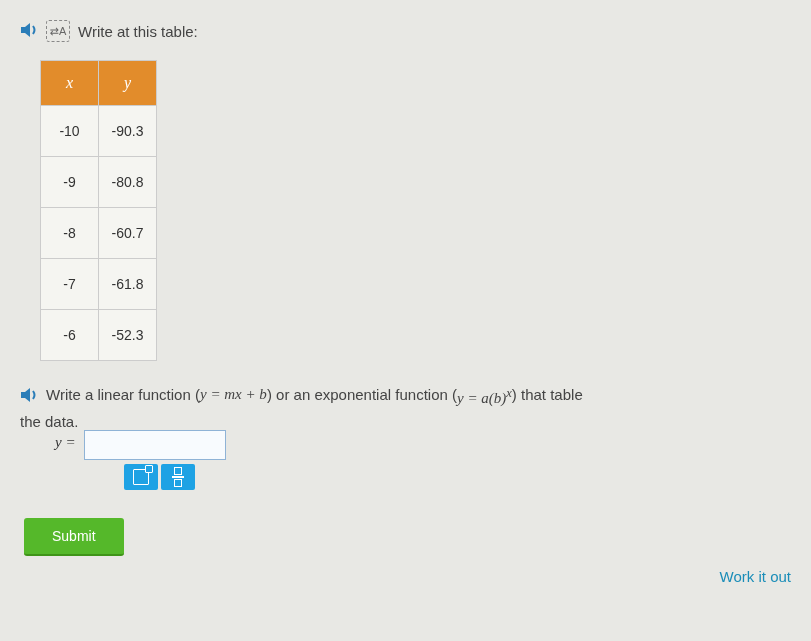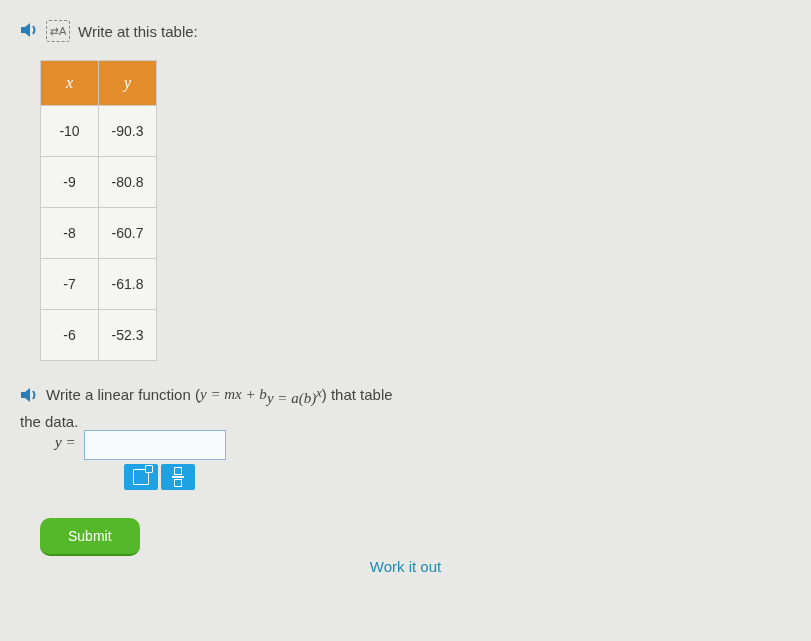--- a/index.html
+++ b/index.html
@@ -158,30 +158,30 @@
       width: 12px;
       height: 1.5px;
       background: #fff;
     }
     .submit-btn {
       background: #55b82a;
       color: #fff;
       border: none;
       padding: 10px 28px;
       font-size: 14px;
-      border-radius: 10px;
+      border-radius: 3px;
       cursor: pointer;
-      margin-left: 20px;
+      margin-left: 4px;
       border-bottom: 2px solid #3f9418;
     }
     .work-it-out {
-      text-align: center;
+      text-align: right;
       color: #1a8db8;
       font-size: 15px;
-      margin-top: 2px;
+      margin-top: 12px;
     }
   </style>
 </head>
 <body>
 
 
 
 <div class="prompt-line">
   <span class="speaker-icon">
     <svg width="20" height="18" viewBox="0 0 20 18">
@@ -226,20 +226,21 @@
 
 <div class="instruction">
   <span class="speaker-icon">
     <svg width="20" height="18" viewBox="0 0 20 18">
       <path d="M1 6 L5 6 L10 2 L10 16 L5 12 L1 12 Z" fill="#2a7db8"></path>
       <path d="M13 5 Q16 9 13 13" stroke="#2a7db8" stroke-width="2" fill="none"></path>
     </svg>
   </span>
   <span>Write a linear function (</span>
   <span class="italic">y = mx + b</span>
+  <span>) or an exponential function (</span>
   <span class="italic">
     <span>y = a(b)</span><sup>x</sup>
   </span>
   <span>) that table</span>
 </div>
 <div class="subtext">the data.</div>
 
 <div class="answer-row">
   <span class="answer-label">y =</span>
   <div class="answer-col">

